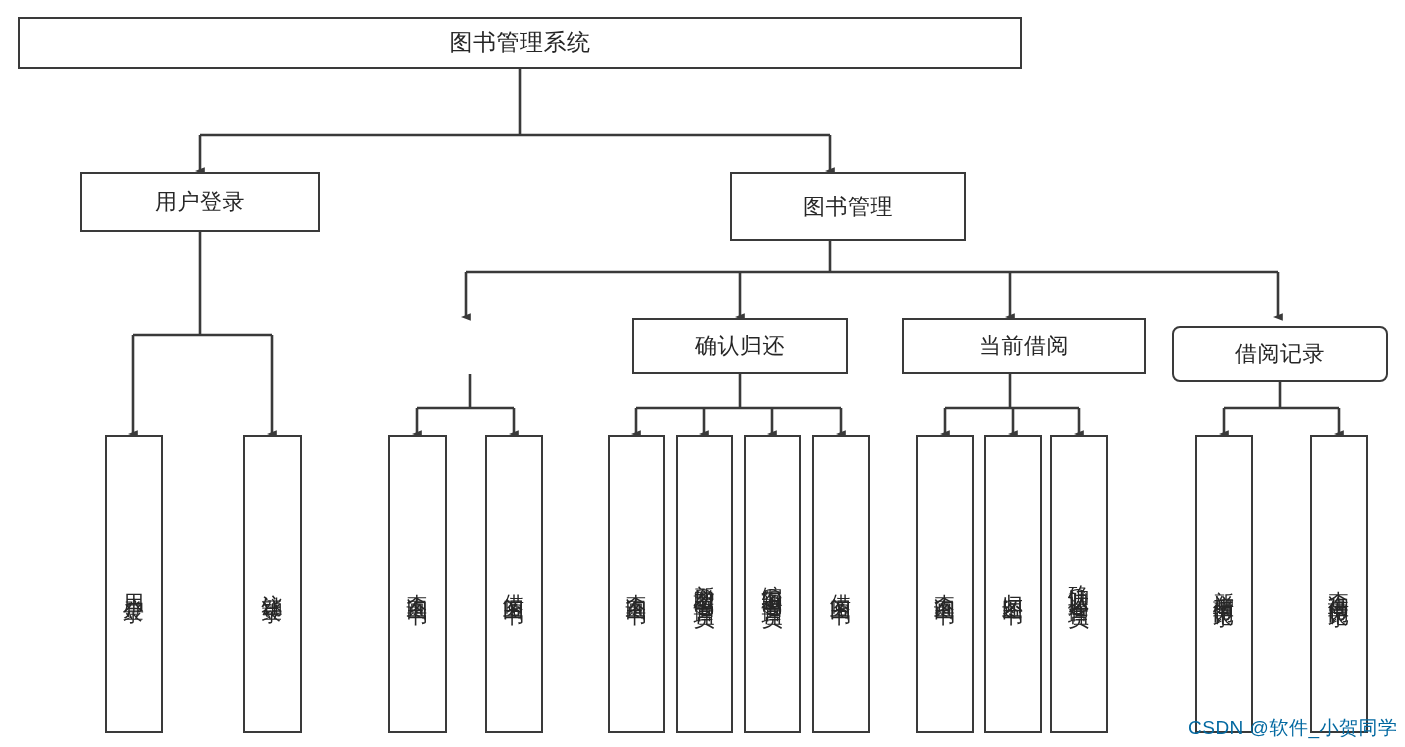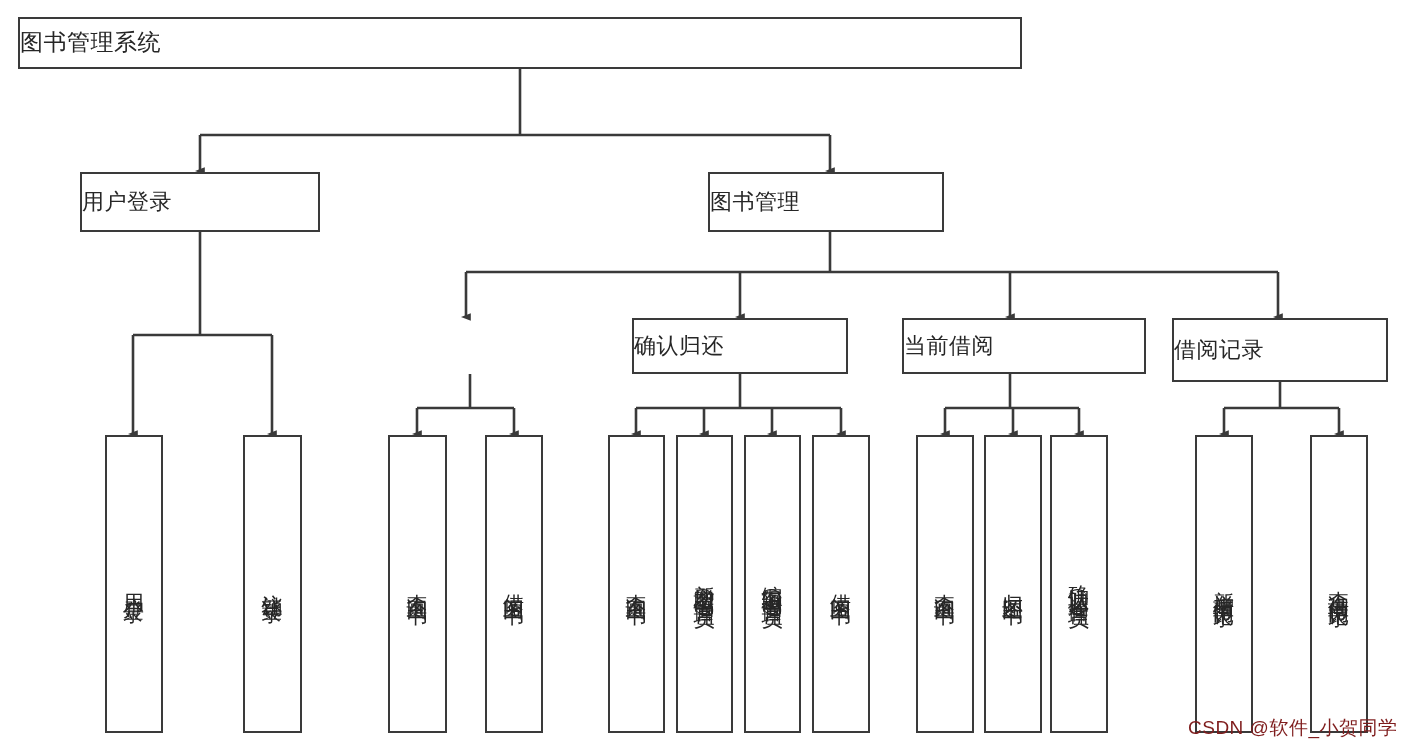--- a/index.html
+++ b/index.html
@@ -24,21 +24,21 @@
     width: 1405px;
     height: 747px;
   }
   .node-box {
     position: absolute;
     box-sizing: border-box;
     background: #ffffff;
     border: 2px solid #3a3a3a;
     display: flex;
     align-items: center;
-    justify-content: flex-start;
+    justify-content: center;
     overflow: hidden;
   }
   .node-label {
     color: #262626;
     text-align: center;
     line-height: 1.18;
     white-space: nowrap;
     letter-spacing: 0.5px;
   }
   .node-box.horizontal .node-label {
@@ -118,31 +118,31 @@
       </g>
   </svg>
 
   <div class="node-box root" id="node-root" style="left: 18px; top: 17px; width: 1004px; height: 52px;">
     <span class="node-label">图书管理系统</span>
   </div>
 
   <div class="node-box horizontal" id="node-l2-0" style="left: 80px; top: 172px; width: 240px; height: 60px;">
     <span class="node-label">用户登录</span>
   </div>
-  <div class="node-box horizontal" id="node-l2-1" style="left: 708px; top: 172px; width: 236px; height: 60px;">
+  <div class="node-box horizontal" id="node-l2-1" style="left: 730px; top: 172px; width: 236px; height: 69px;">
     <span class="node-label">图书管理</span>
   </div>
 
   <div class="node-box horizontal" id="node-l3-1" style="left: 632px; top: 318px; width: 216px; height: 56px;">
     <span class="node-label">确认归还</span>
   </div>
   <div class="node-box horizontal" id="node-l3-2" style="left: 902px; top: 318px; width: 244px; height: 56px;">
     <span class="node-label">当前借阅</span>
   </div>
-  <div class="node-box horizontal" id="node-l3-3" style="left: 1172px; top: 318px; width: 216px; height: 64px;">
+  <div class="node-box horizontal" id="node-l3-3" style="left: 1172px; top: 326px; width: 216px; height: 56px; border-radius: 8px;">
     <span class="node-label">借阅记录</span>
   </div>
 
   <div class="node-box vertical" id="node-leaf-0" style="left: 105px; top: 435px; width: 58px; height: 298px;">
     <span class="node-label">用户登录</span>
   </div>
   <div class="node-box vertical" id="node-leaf-1" style="left: 243px; top: 435px; width: 59px; height: 298px;">
     <span class="node-label">注销登录</span>
   </div>
   <div class="node-box vertical" id="node-leaf-2" style="left: 388px; top: 435px; width: 59px; height: 298px;">
@@ -172,15 +172,15 @@
   <div class="node-box vertical" id="node-leaf-10" style="left: 1050px; top: 435px; width: 58px; height: 298px;">
     <span class="node-label">确认归还（管理员）</span>
   </div>
   <div class="node-box vertical" id="node-leaf-11" style="left: 1195px; top: 435px; width: 58px; height: 298px;">
     <span class="node-label">新增借阅记录</span>
   </div>
   <div class="node-box vertical" id="node-leaf-12" style="left: 1310px; top: 435px; width: 58px; height: 298px;">
     <span class="node-label">查询借阅记录</span>
   </div>
 
-  <div class="watermark" id="watermark" style="left: 1188px; top: 715px; color: #7f1d1d;">CSDN @软件_小贺同学</div>
+  <div class="watermark" id="watermark" style="left: 1188px; top: 715px; color: #0369a1;">CSDN @软件_小贺同学</div>
 
 </div>
 
 </body></html>

